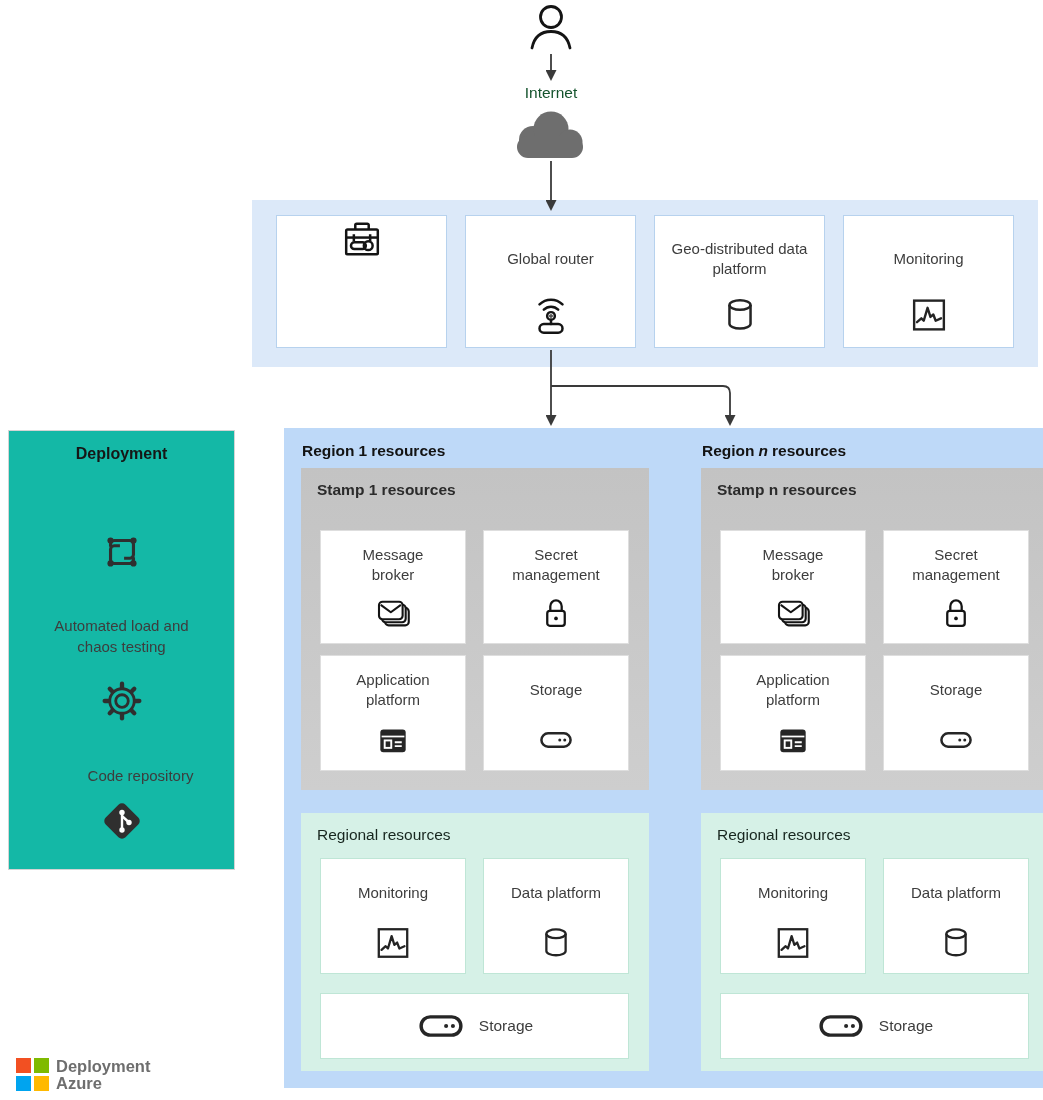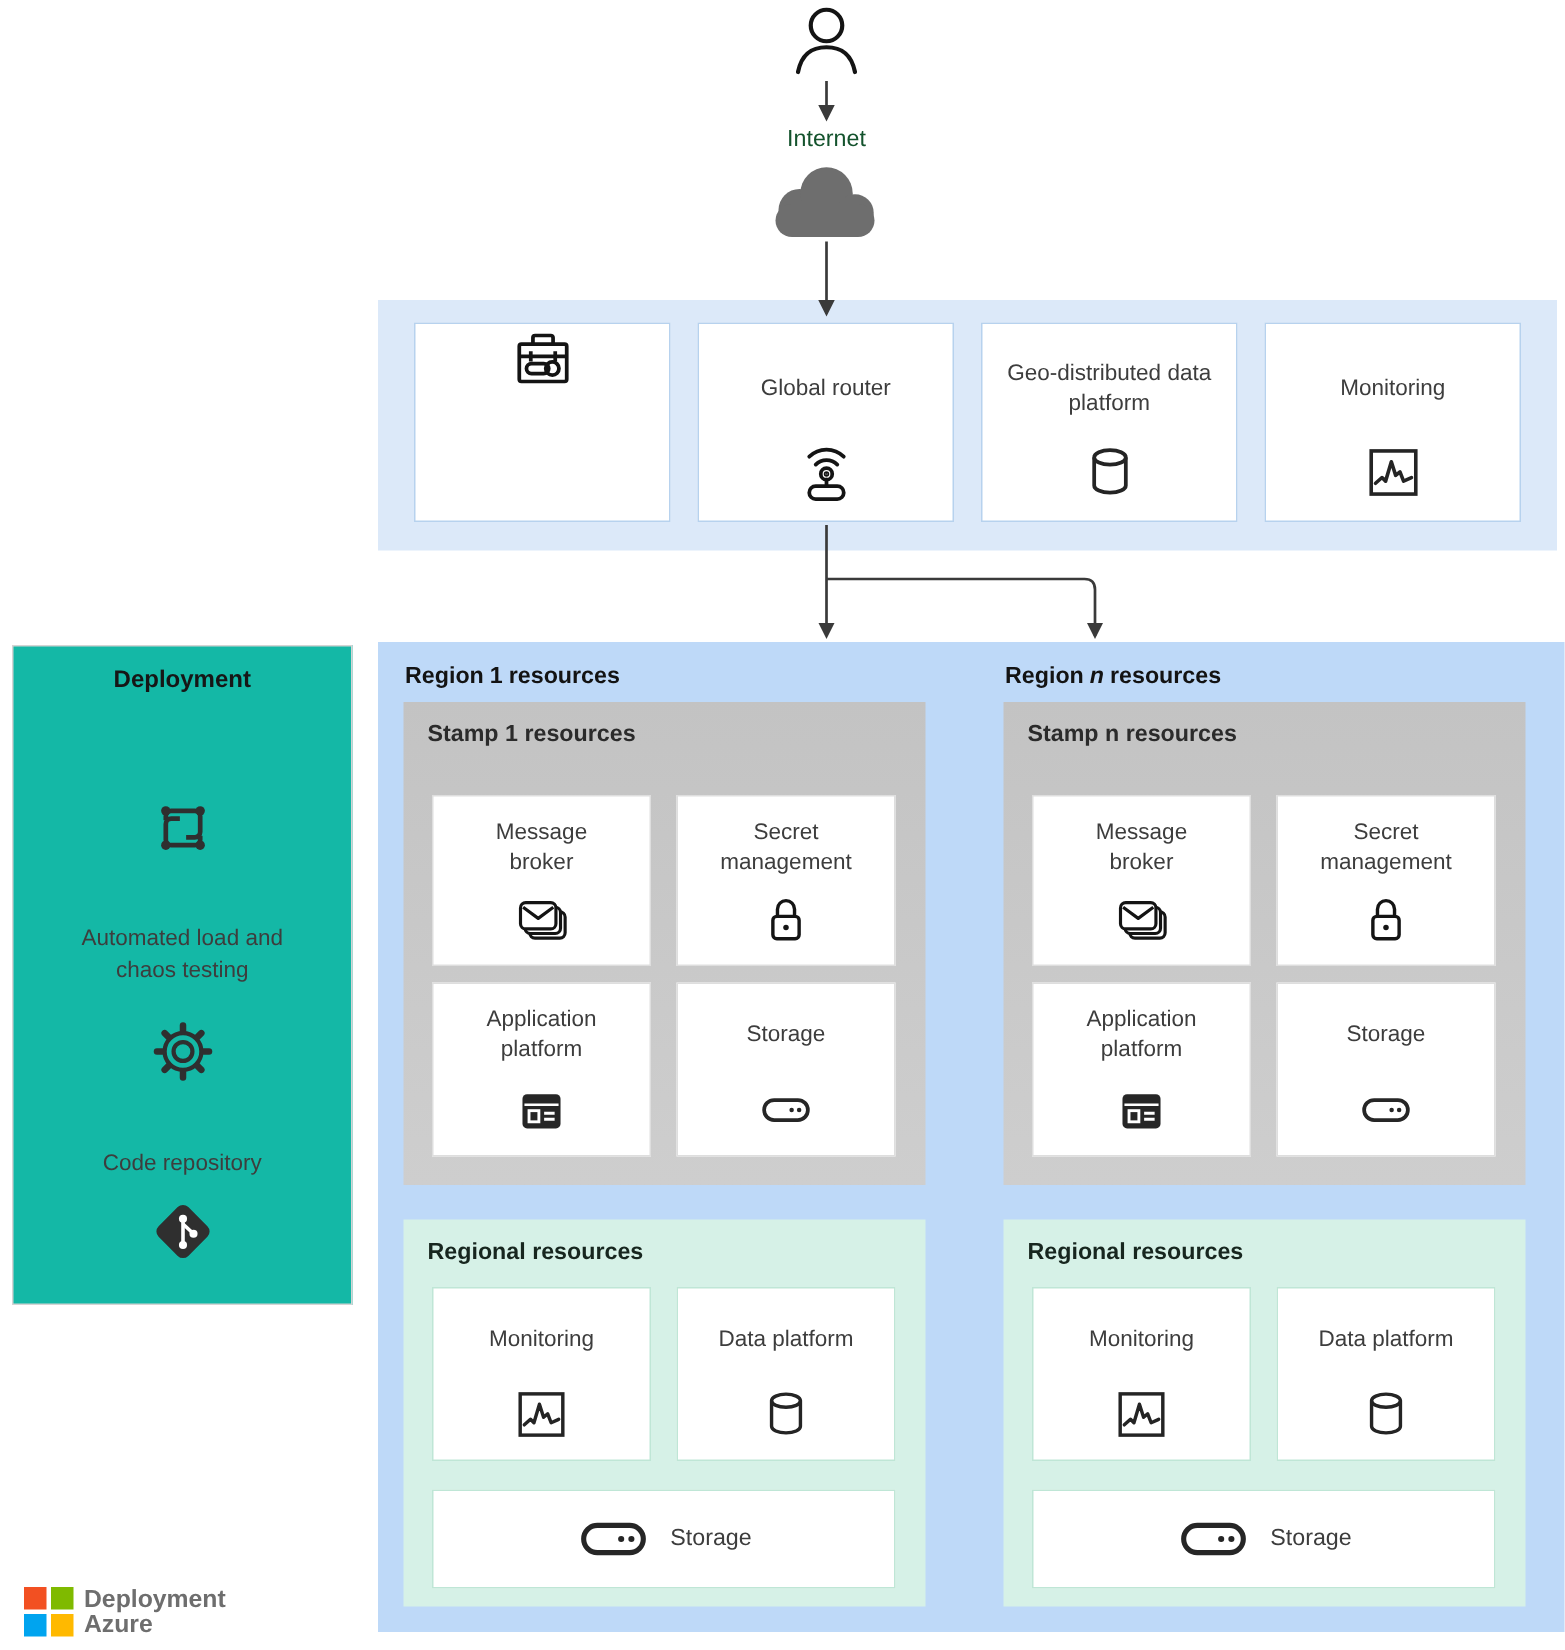--- a/index.html
+++ b/index.html
@@ -17,36 +17,36 @@
             display:flex;flex-direction:column;align-items:center;box-sizing:border-box;}
   .svc-card .lblzone{height:66px;margin-top:10px;display:flex;align-items:center;justify-content:center;}
   .svc-card .lbl{max-width:140px;}
   .svc-card .iconzone{flex:1;display:flex;align-items:flex-start;justify-content:center;}
   
   .deploy{left:8px;top:430px;width:227px;height:440px;background:#14b8a6;border:1px solid #d4d4d4;z-index:1;}
   .deploy .dt{position:absolute;left:0;top:14px;width:100%;text-align:center;font-size:16px;font-weight:bold;color:#161616;}
   .deploy .dl{position:absolute;width:100%;text-align:center;font-size:15px;line-height:21px;color:#3d3d3d;}
   .deploy .di{position:absolute;left:50%;transform:translateX(-50%);}
   
-  .region{top:428px;width:437px;height:660px;background:#bed9f8;z-index:1;}
+  .region{top:428px;width:437px;height:660px;background:#bed9f8;z-index:1;margin-left:32px;}
   .region .rtitle{position:absolute;left:18px;top:14px;font-size:15.5px;font-weight:bold;color:#131313;}
   .rt-n{margin:0 4px;}
   .rt-n.it{font-style:italic;}
   .stamp{position:absolute;left:17px;top:40px;width:348px;height:322px;
          background:linear-gradient(180deg,#c3c3c3,#cecece);}
   .stamp .stitle{position:absolute;left:16px;top:13px;font-size:15.5px;font-weight:bold;color:#2b2b2b;}
   .stamp-grid{position:absolute;left:19px;top:62px;display:grid;
               grid-template-columns:146px 146px;grid-template-rows:114px 116px;gap:11px 17px;}
   .mini-card{background:#ffffff;border:1px solid #dedede;display:flex;flex-direction:column;align-items:center;box-sizing:border-box;}
   .mini-card .lblzone{height:52px;margin-top:8px;display:flex;align-items:center;justify-content:center;}
   .mini-card .lbl{max-width:100px;}
   .mini-card.wide-lbl .lbl{max-width:132px;}
   .mini-card .iconzone{flex:1;display:flex;align-items:center;justify-content:center;padding-bottom:6px;}
   .regional{position:absolute;left:17px;top:385px;width:348px;height:258px;background:#d6f1e7;}
-  .regional .stitle{position:absolute;left:16px;top:13px;font-size:15.5px;font-weight:bold;color:#17261f;}
+  .regional .stitle{position:absolute;left:16px;top:13px;font-size:15.5px;font-weight:normal;color:#17261f;}
   .regional-grid{position:absolute;left:19px;top:45px;display:grid;
                  grid-template-columns:146px 146px;grid-template-rows:116px;gap:17px;}
   .regional .mini-card{border:1px solid #bfe6d6;}
   .wide-card{position:absolute;left:19px;top:180px;width:309px;height:66px;background:#ffffff;border:1px solid #bfe6d6;
              display:flex;align-items:center;justify-content:center;gap:13px;box-sizing:border-box;}
   .wide-card .lbl{font-size:15.5px;}
   .internet{position:absolute;left:451px;top:84px;width:200px;text-align:center;font-size:15.5px;color:#14532d;z-index:2;}
   
   .mslogo{position:absolute;left:16px;top:1058px;display:flex;gap:7px;align-items:flex-start;z-index:2;}
   .sq{width:15px;height:15px;}
@@ -168,21 +168,21 @@
         <path d="M24 36.5 V40"></path>
         <path d="M15.16 32.84 L12.7 35.3"></path>
         <path d="M11.5 24 H8"></path>
         <path d="M15.16 15.16 L12.7 12.7"></path>
         <path d="M24 11.5 V8"></path>
         <path d="M32.84 15.16 L35.3 12.7"></path>
       </g>
     </svg>
   </div>
 
-  <div class="dl" style="top:334px;">Code repository</div>
+  <div class="dl" style="top:334px;padding-left:19px;">Code repository</div>
   <div class="di" style="top:366px;">
     <svg width="48" height="48" viewBox="0 0 48 48">
       <rect x="10" y="10" width="28" height="28" rx="5" transform="rotate(45 24 24)" fill="#2f2f2f"></rect>
       <g stroke="#ffffff" stroke-width="2.4" fill="none" stroke-linecap="round">
         <path d="M24 16 V33"></path>
         <path d="M24.5 19.5 L30.5 25"></path>
       </g>
       <g fill="#ffffff">
         <circle cx="24" cy="15.5" r="2.7"></circle>
         <circle cx="24" cy="33" r="2.7"></circle>

